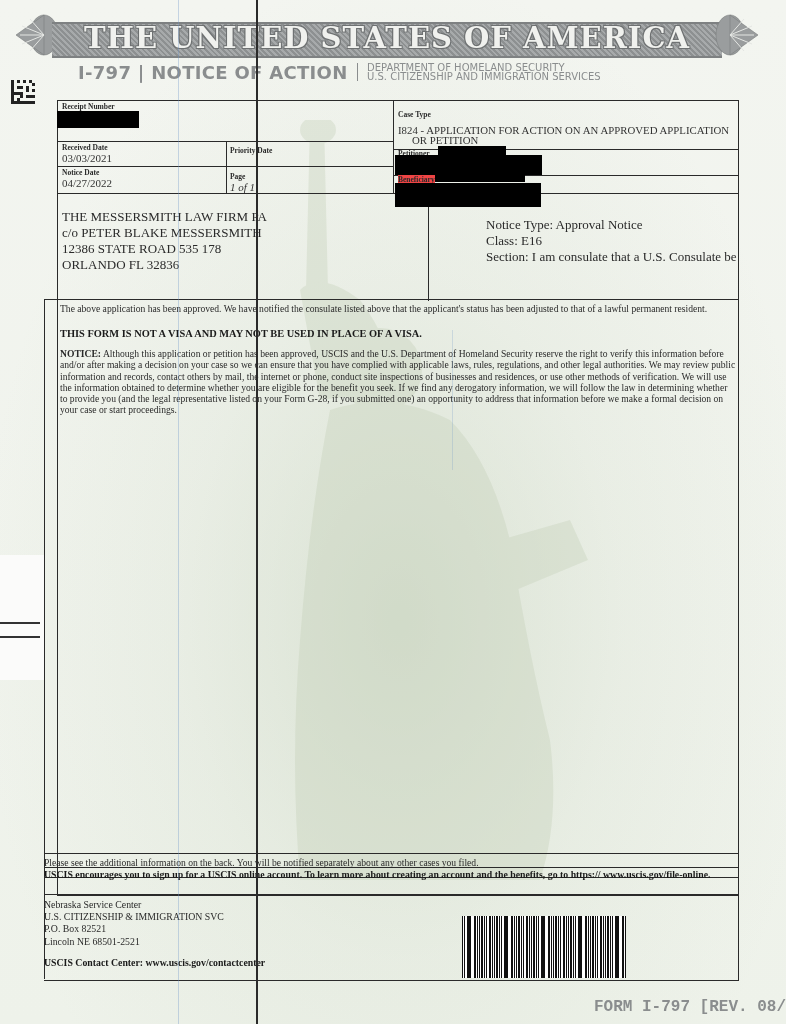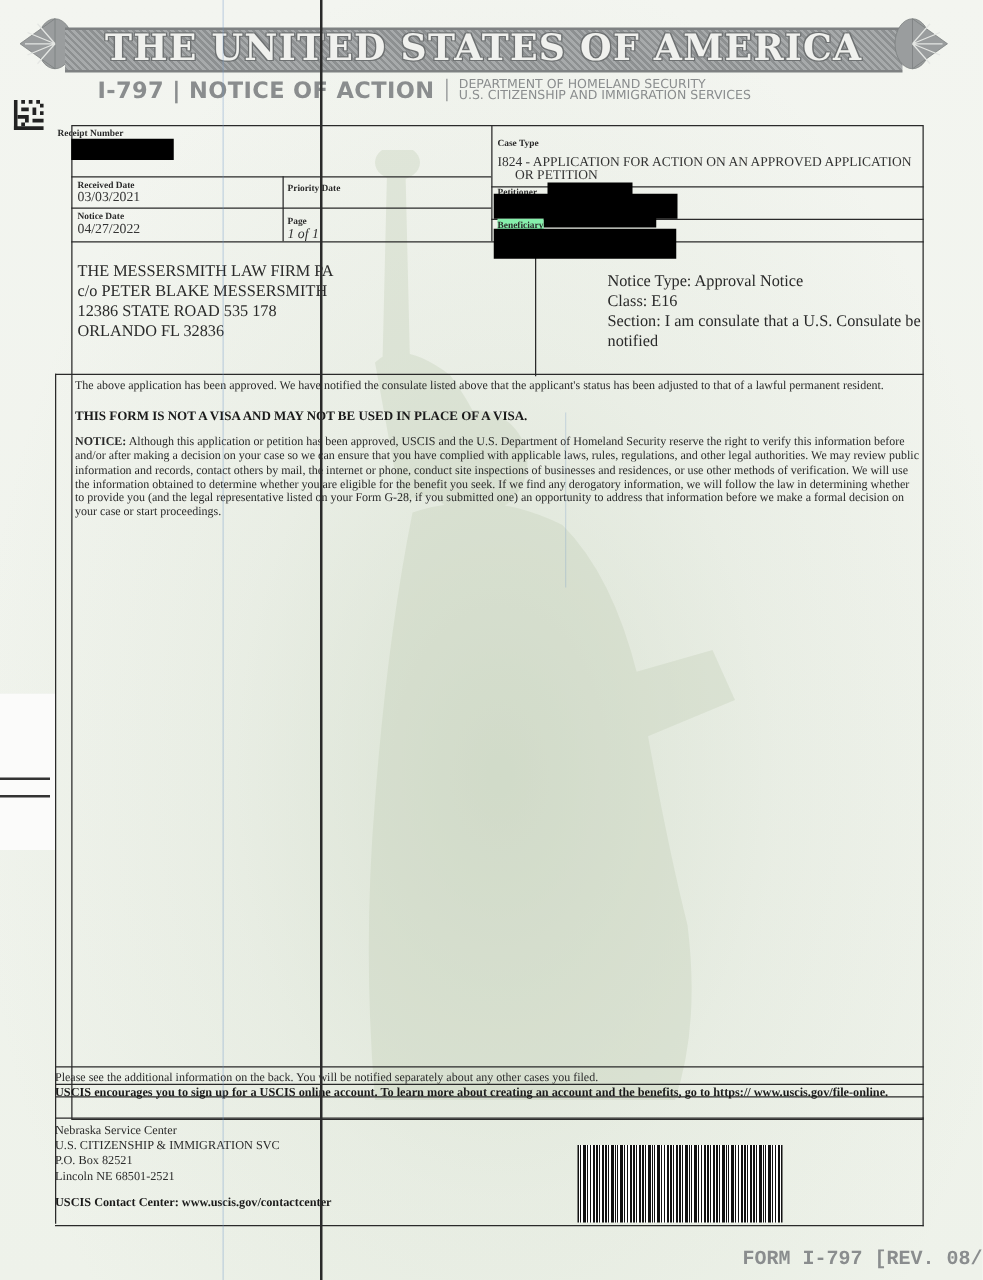--- a/index.html
+++ b/index.html
@@ -153,21 +153,21 @@
 <div class="hline" style="left:57px;top:193px;width:682px;"></div>
 <div class="vline" style="left:226px;top:141px;height:52px;"></div>
 <div class="vline" style="left:393px;top:100px;height:93px;"></div>
 
 <div class="hline" style="left:393px;top:149px;width:346px;"></div>
 <div class="hline" style="left:393px;top:175px;width:346px;"></div>
 <div class="vline" style="left:428px;top:193px;height:108px;"></div>
 <div class="hline" style="left:44px;top:299px;width:695px;"></div>
 <div class="vline" style="left:44px;top:299px;height:680px;"></div>
 
-<div class="lbl" style="left:46px;top:102px;text-align:center;">Receipt Number</div>
+<div class="lbl" style="left:62px;top:102px;text-align:center;">Receipt Number</div>
 <div class="redact" style="left:57px;top:111px;width:82px;height:17px;"></div>
 
 <div class="lbl" style="left:398px;top:110px;">Case Type</div>
 <div class="val" style="left:398px;top:124px;font-size:10.8px;">I824 - APPLICATION FOR ACTION ON AN APPROVED APPLICATION</div>
 <div class="val" style="left:412px;top:134px;font-size:10.8px;">OR PETITION</div>
 
 <div class="lbl" style="left:62px;top:143px;">Received Date</div>
 <div class="val" style="left:62px;top:152px;">03/03/2021</div>
 
 <div class="lbl" style="left:230px;top:146px;">Priority Date</div>
@@ -175,36 +175,35 @@
 <div class="lbl" style="left:398px;top:149px;">Petitioner</div>
 <div class="redact" style="left:438px;top:146px;width:68px;height:10px;"></div>
 <div class="redact" style="left:395px;top:155px;width:147px;height:20px;"></div>
 
 <div class="lbl" style="left:62px;top:168px;text-align:center;">Notice Date</div>
 <div class="val" style="left:62px;top:177px;">04/27/2022</div>
 
 <div class="lbl" style="left:230px;top:172px;">Page</div>
 <div class="val" style="left:230px;top:181px;font-style:italic;">1 of 1</div>
 
-<div class="lbl" style="left:398px;top:175px;background:#86efac;">Beneficiary</div>
+<div class="lbl" style="left:398px;top:175px;background:#ef4444;">Beneficiary</div>
 <div class="redact" style="left:435px;top:173px;width:90px;height:9px;"></div>
 <div class="redact" style="left:395px;top:183px;width:146px;height:24px;"></div>
 
 <div class="addr">
   <div>THE MESSERSMITH LAW FIRM PA</div>
   <div>c/o PETER BLAKE MESSERSMITH</div>
   <div>12386 STATE ROAD 535 178</div>
   <div>ORLANDO  FL  32836</div>
 </div>
 
 <div class="notice-info">
   <div>Notice Type: Approval Notice</div>
   <div>Class: E16</div>
   <div>Section: I am consulate that a U.S. Consulate be</div>
-  <div>notified</div>
 </div>
 
 <div class="body-text" style="top:303px;">The above application has been approved. We have notified the consulate listed above that the applicant's status has been adjusted to that of a lawful permanent resident.</div>
 <div class="bold-line">THIS FORM IS NOT A VISA AND MAY NOT BE USED IN PLACE OF A VISA.</div>
 <div class="body-text" style="top:348px;">
   <b>NOTICE:</b>
   <span>Although this application or petition has been approved, USCIS and the U.S. Department of Homeland Security reserve the right to verify this information before and/or after making a decision on your case so we can ensure that you have complied with applicable laws, rules, regulations, and other legal authorities. We may review public information and records, contact others by mail, the internet or phone, conduct site inspections of businesses and residences, or use other methods of verification. We will use the information obtained to determine whether you are eligible for the benefit you seek. If we find any derogatory information, we will follow the law in determining whether to provide you (and the legal representative listed on your Form G-28, if you submitted one) an opportunity to address that information before we make a formal decision on your case or start proceedings.</span>
 </div>
 
 <div class="hline" style="left:44px;top:853px;width:695px;"></div>

